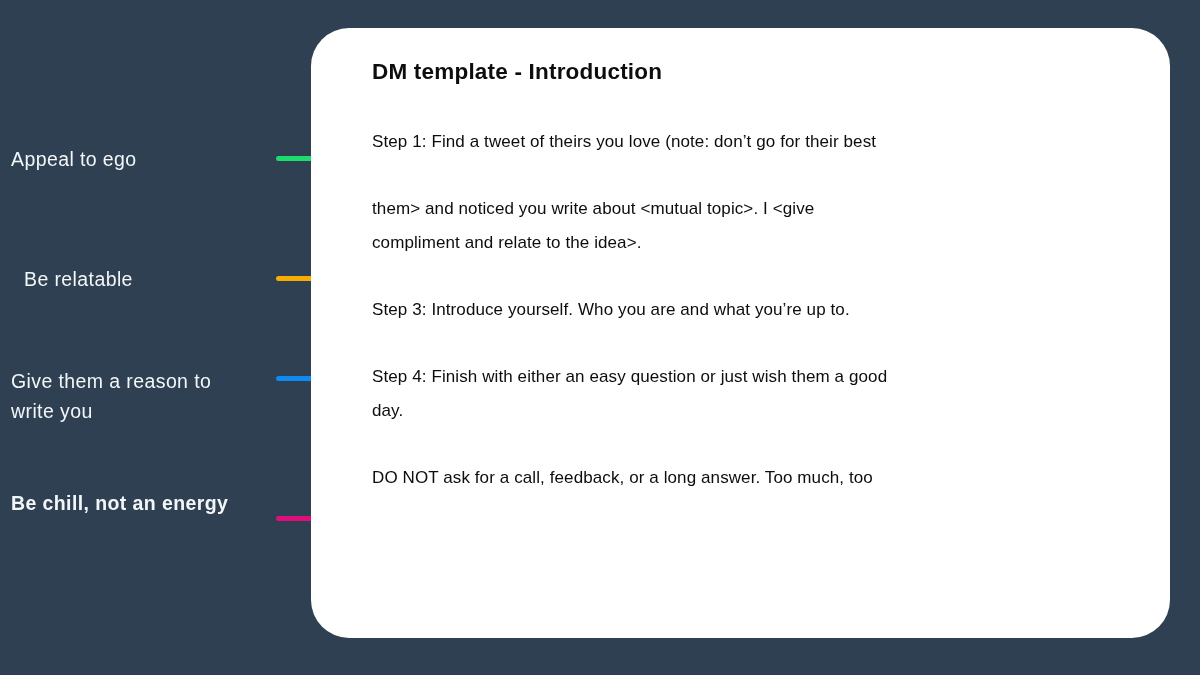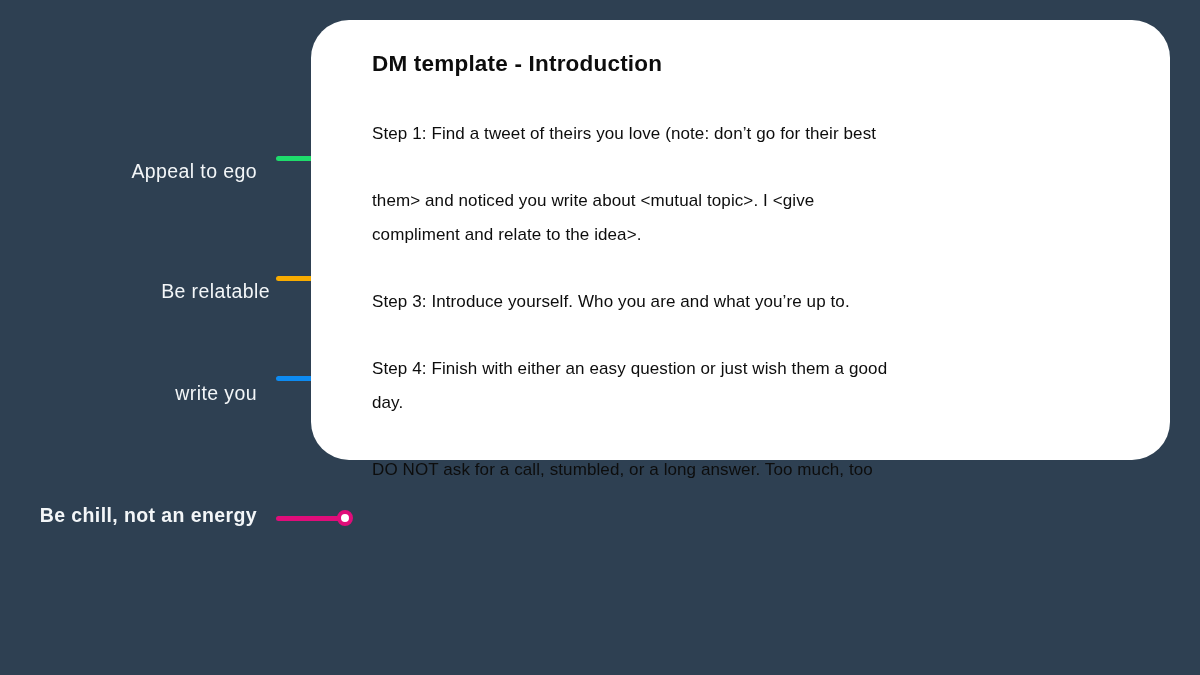--- a/index.html
+++ b/index.html
@@ -8,23 +8,23 @@
     position: relative;
     width: 1200px;
     height: 675px;
     overflow: hidden;
     background: #2E4052;
   }
   
   .card {
     position: absolute;
     left: 311px;
-    top: 20px;
+    top: 28px;
     width: 859px;
-    height: 440px;
+    height: 610px;
     background: #ffffff;
     border-radius: 38px;
     box-sizing: border-box;
     padding: 30px 45px 20px 61px;
     color: #0d0d0d;
   }
   .card h1 {
     margin: 0 0 39px 0;
     font-size: 22.5px;
     line-height: 28px;
@@ -35,26 +35,24 @@
     margin: 0 0 33px 0;
     font-size: 17px;
     line-height: 34px;
     letter-spacing: 0.1px;
   }
   .card p span { display: block; }
   
   .ann-label {
     position: absolute;
     width: 246px;
-    text-align: right;
     color: #f3f6f8;
     font-size: 19.5px;
     line-height: 30px;
     letter-spacing: 0.4px;
-    margin-top: 12px;
   }
   .ann-label span { display: block; }
   .conn-line {
     position: absolute;
     width: 65px;
     height: 5px;
     border-radius: 2.5px;
   }
   .conn-ring {
     position: absolute;
@@ -92,20 +90,21 @@
   <div class="conn-line line-1" style="background-color: rgb(30, 220, 108);"></div>
   <div class="conn-ring ring-1" style="border-color: rgb(30, 220, 108);"></div>
 
   <div class="ann-label label-2" style="color: rgb(243, 246, 248);">
     <span>Be relatable</span>
   </div>
   <div class="conn-line line-2" style="background-color: rgb(248, 171, 0);"></div>
   <div class="conn-ring ring-2" style="border-color: rgb(248, 171, 0);"></div>
 
   <div class="ann-label label-3" style="color: rgb(243, 246, 248);">
+    <span>Give them a reason to</span>
     <span>write you</span>
   </div>
   <div class="conn-line line-3" style="background-color: rgb(13, 139, 242);"></div>
   <div class="conn-ring ring-3" style="border-color: rgb(13, 139, 242);"></div>
 
   <div class="ann-label label-4" style="color: rgb(243, 246, 248);">
     <span>Be chill, not an energy</span>
   </div>
   <div class="conn-line line-4" style="background-color: rgb(224, 13, 122);"></div>
   <div class="conn-ring ring-4" style="border-color: rgb(224, 13, 122);"></div>
@@ -125,16 +124,16 @@
     <p>
       <span>Step 3: Introduce yourself. Who you are and what you’re up to.</span>
     </p>
 
     <p>
       <span>Step 4: Finish with either an easy question or just wish them a good</span>
       <span>day.</span>
     </p>
 
     <p>
-      <span>DO NOT ask for a call, stumbled, or a long answer. Too much, too</span>
+      <span>DO NOT ask for a call, feedback, or a long answer. Too much, too</span>
     </p>
   </div>
 </div>
 
 </body></html>

